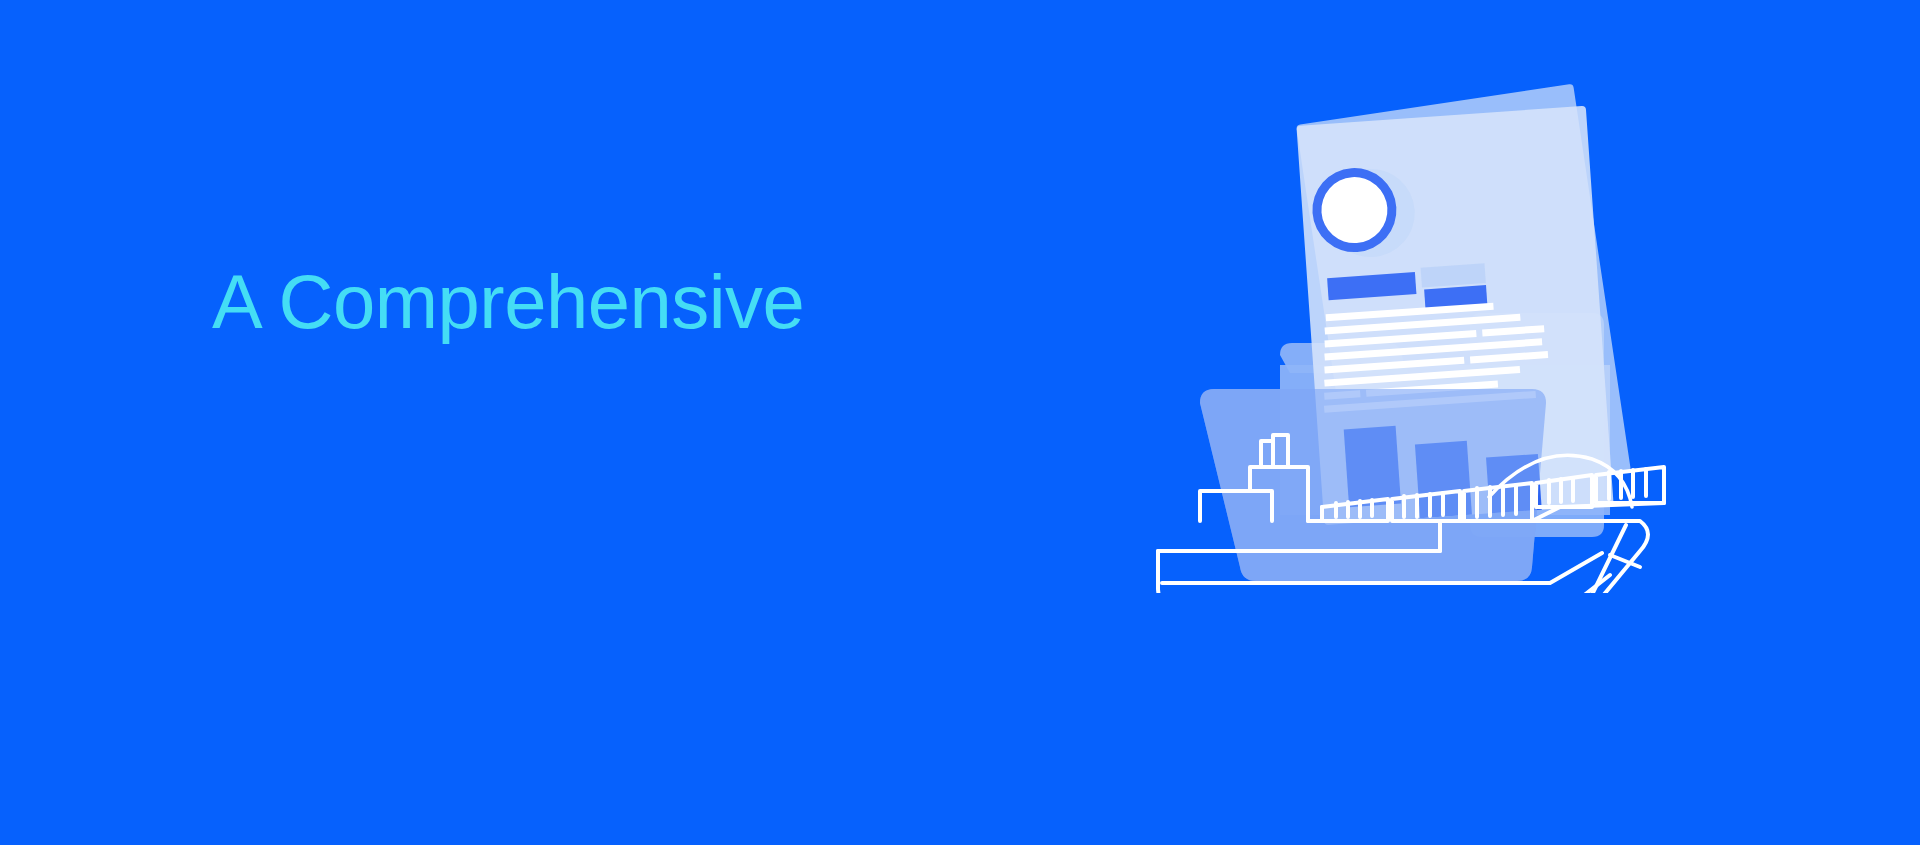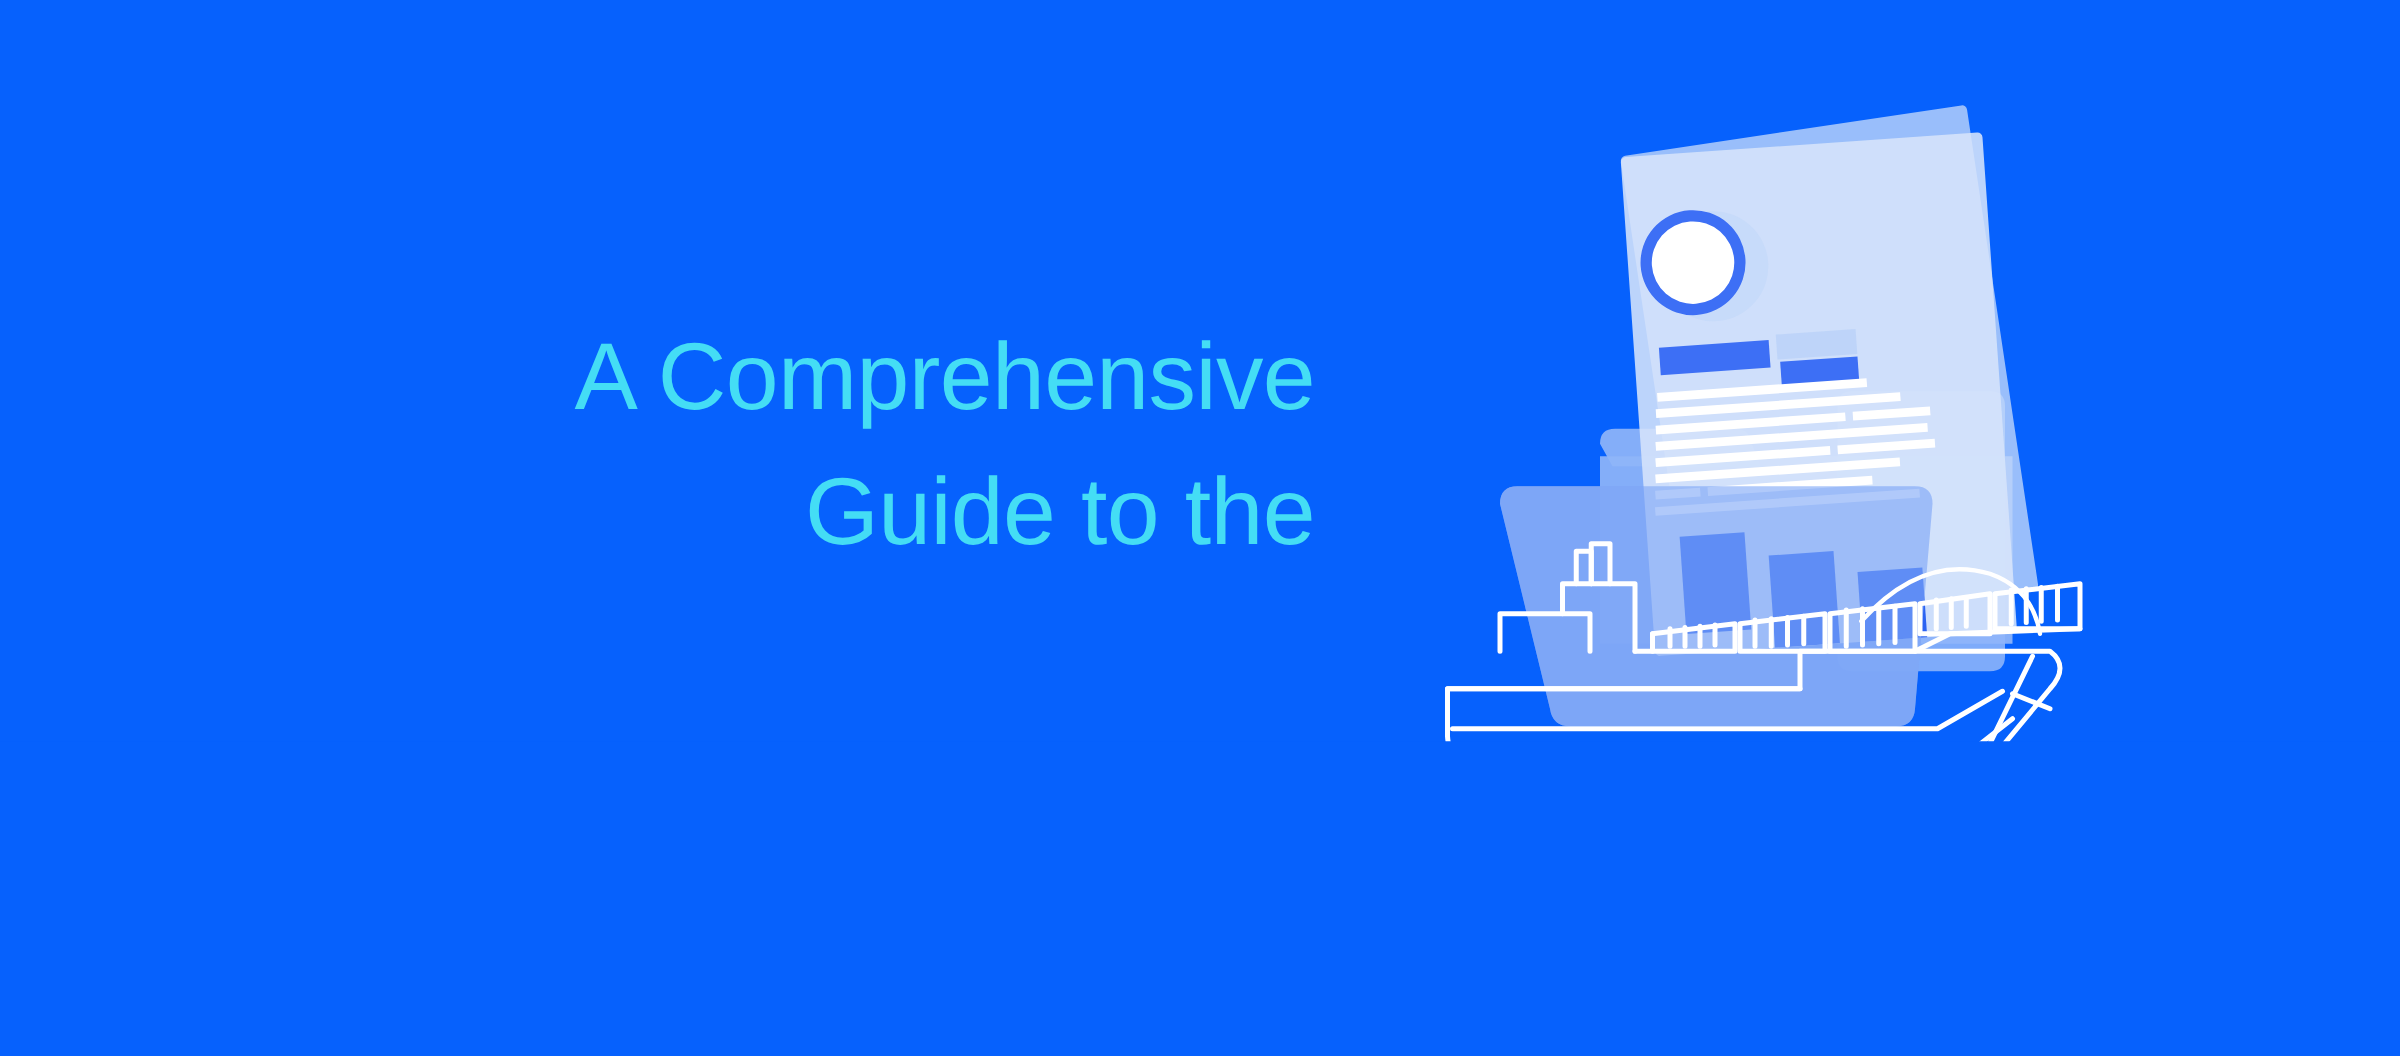--- a/index.html
+++ b/index.html
@@ -15,21 +15,20 @@
     font-family:"Liberation Sans", sans-serif;
     background:#0661FD;
   }
 
   .hero {
     position:relative;
     width:1920px;
     height:593px;
     background:#0661FD;
     overflow:hidden;
-    text-align:right;
   }
 
   
   .headline {
     position:absolute;
     left:212px;
     top:248px;
     width:840px;
   }
 
@@ -61,21 +60,20 @@
     overflow:visible;
   }
 </style>
 </head>
 <body>
 
 <div class="hero">
 
   <div class="headline">
     <div class="headline-line line-accent">A Comprehensive</div>
-    <div class="headline-line line-accent">Guide to the</div>
   </div>
 
   <div class="illustration">
     <svg viewBox="0 0 640 660" xmlns="http://www.w3.org/2000/svg" aria-hidden="true">
 
       <defs>
 
         <clipPath id="frontPageClip">
           <rect x="170" y="60" width="290" height="400" rx="4"></rect>
         </clipPath>

